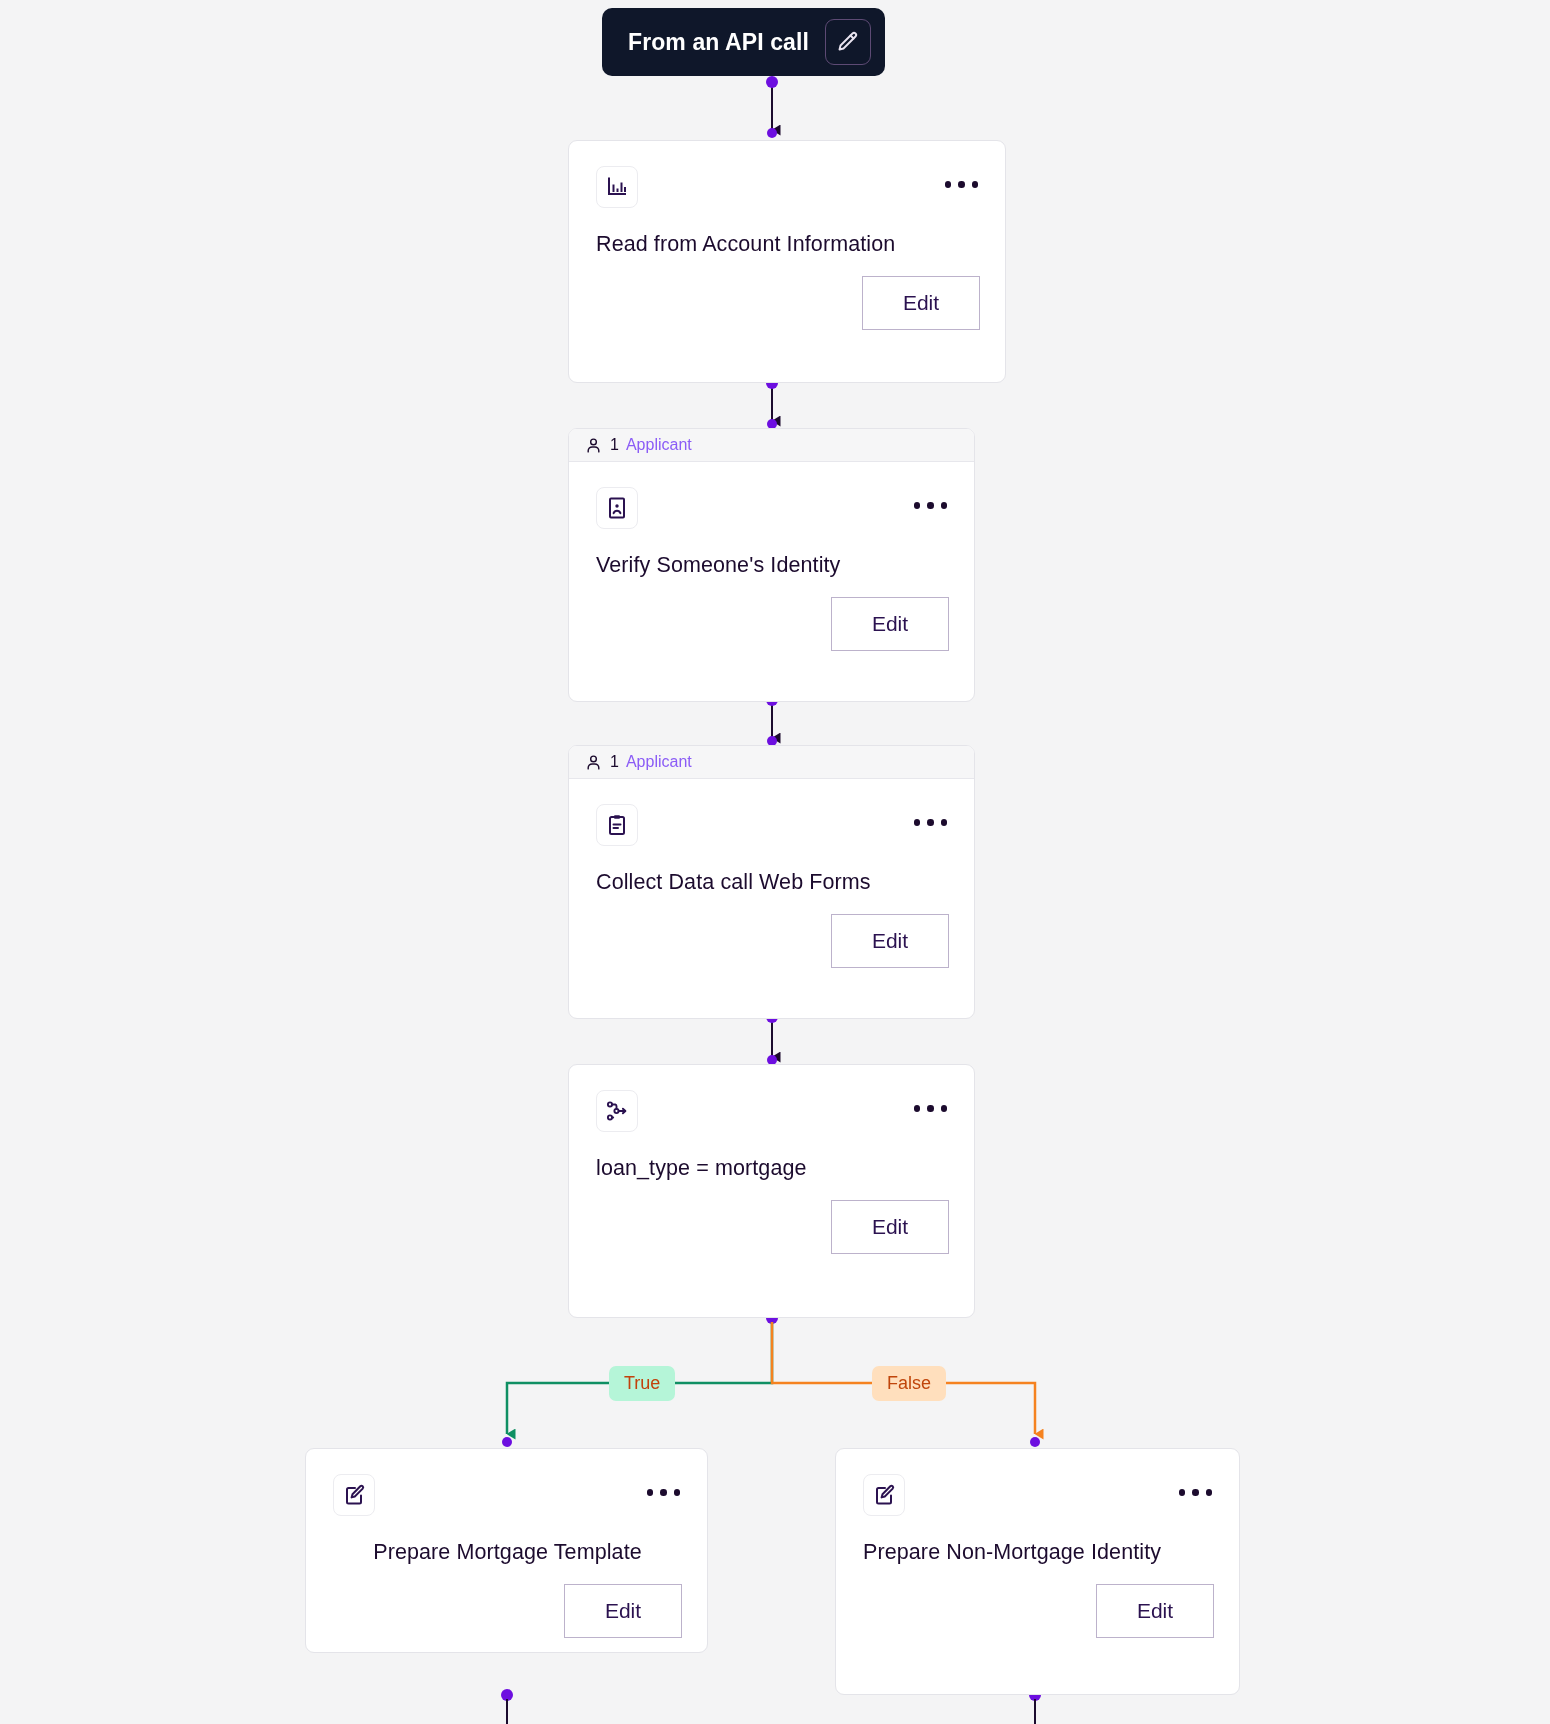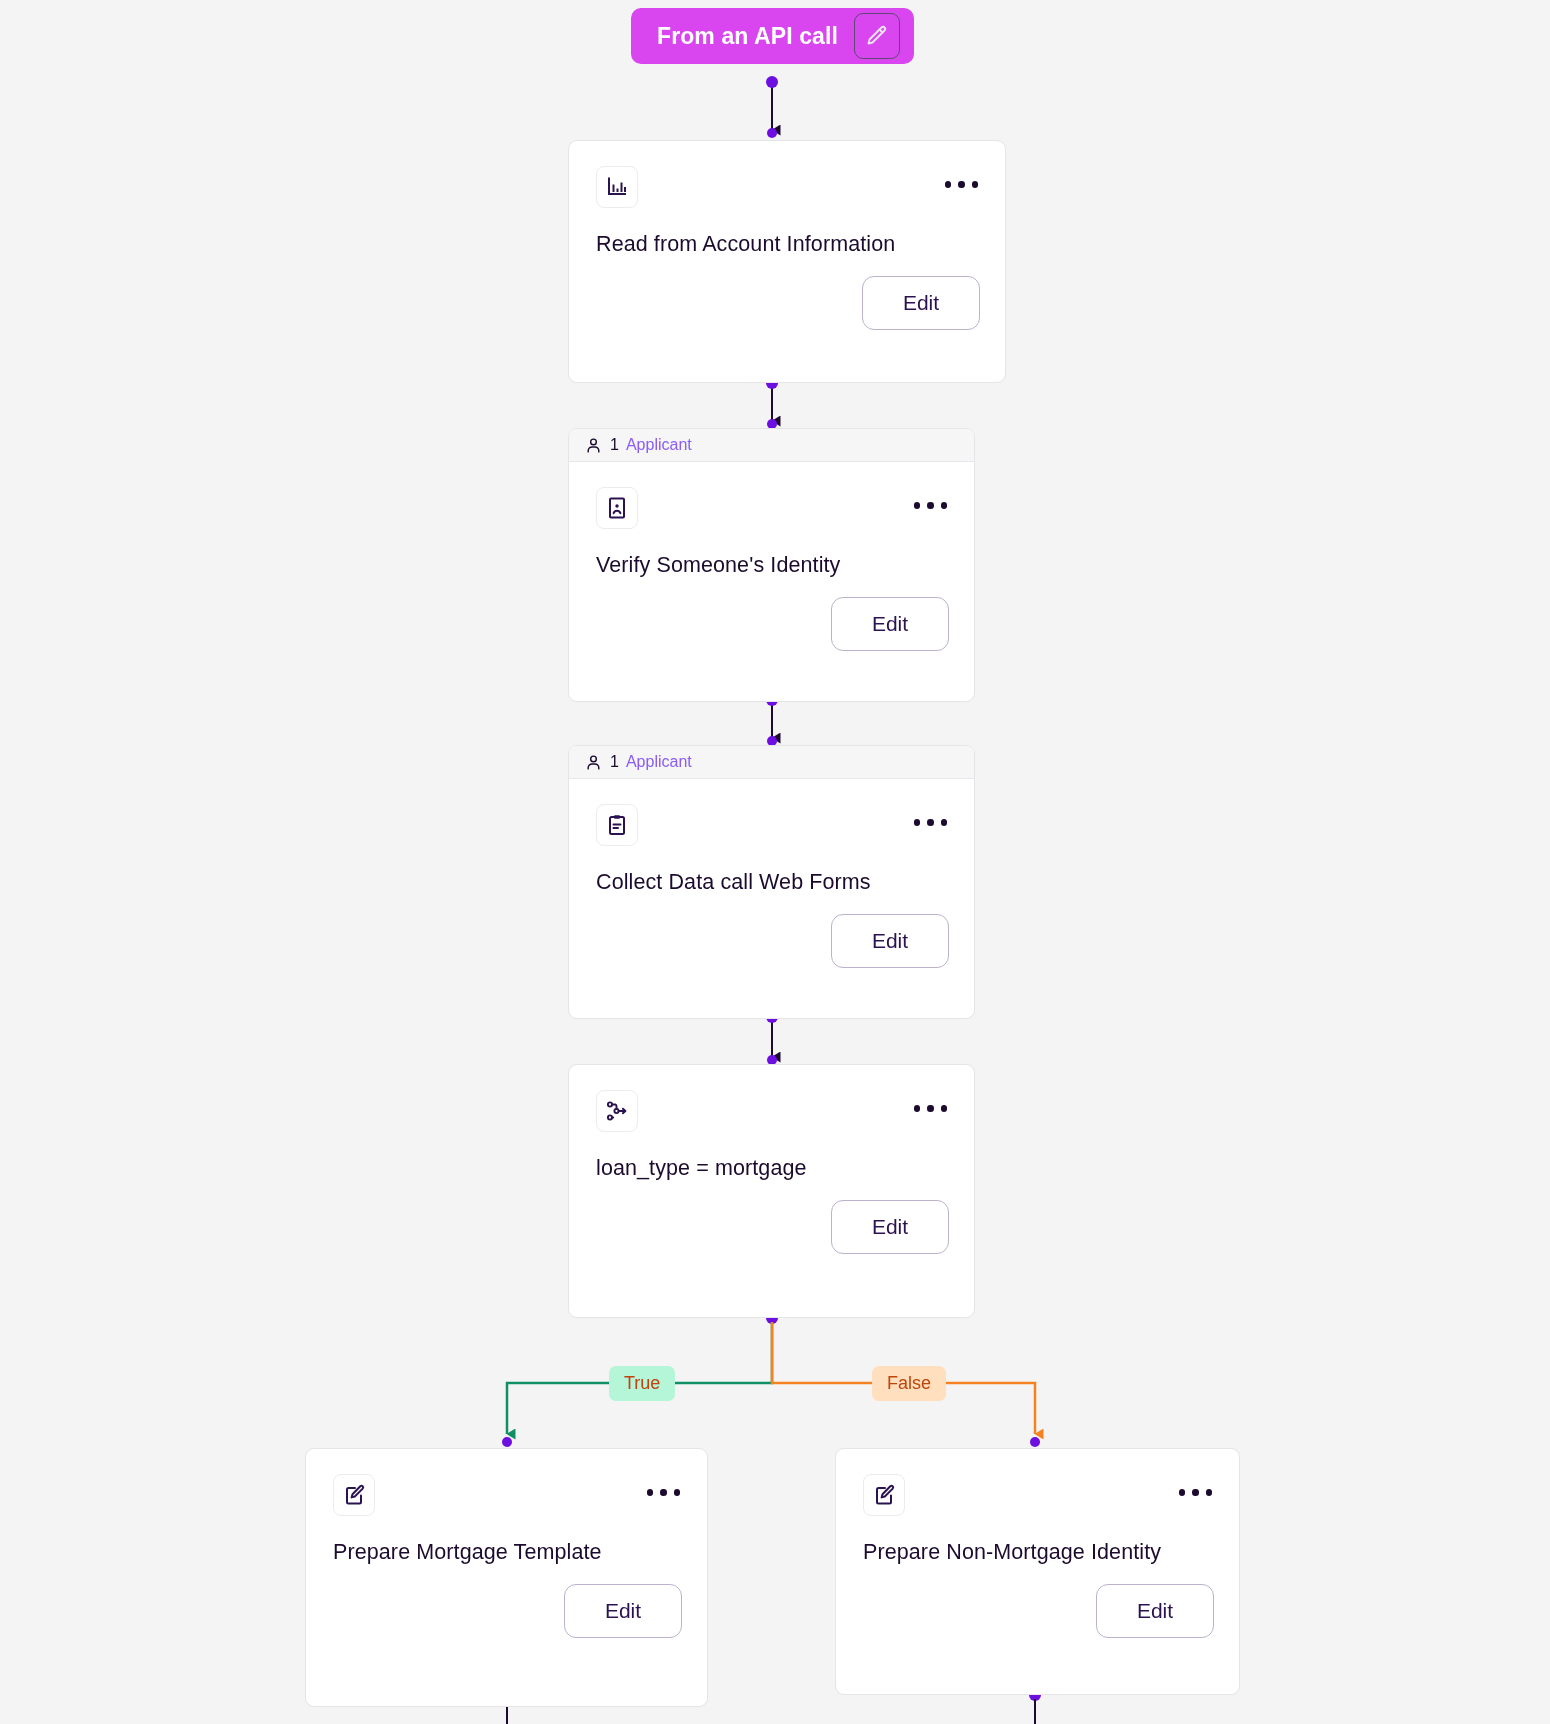--- a/index.html
+++ b/index.html
@@ -18,24 +18,24 @@
 
   
   #canvas {
     position: absolute;
     inset: 0;
   }
 
   
   .trigger {
     position: absolute;
-    left: 631px;
+    left: 602px;
     top: 8px;
-    height: 56px;
-    background: #d946ef;
+    height: 68px;
+    background: #0f172a;
     border-radius: 10px;
     display: flex;
     align-items: center;
     padding: 0 14px 0 26px;
     box-sizing: border-box;
     gap: 16px;
   }
   .trigger-label {
     color: #ffffff;
     font-size: 23px;
@@ -126,21 +126,21 @@
     color: #1c0b2e;
     letter-spacing: .1px;
     white-space: nowrap;
   }
   .edit-btn {
     position: absolute;
     right: 25px;
     width: 118px;
     height: 54px;
     border: 1.5px solid #bcb2cb;
-    border-radius: 12px;
+    border-radius: 0;
     background: #fff;
     display: flex;
     align-items: center;
     justify-content: center;
     box-sizing: border-box;
     font-size: 21px;
     color: #2b1250;
     cursor: pointer;
   }
 
@@ -326,21 +326,21 @@
           </span>
       </div>
       <div class="card-title">loan_type = mortgage</div>
       <div class="edit-btn" style="top:135px;">Edit</div>
     </div>
   </div>
 
   <div class="branch-label branch-true" style="left:609px; top:1366px;">True</div>
   <div class="branch-label branch-false" style="left:872px; top:1366px;">False</div>
 
-  <div class="card" style="left:305px; top:1448px; width:403px; height:259px;">
+  <div class="card" style="left:305px; top:1448px; width:403px; height:205px;text-align:center;">
     <div class="card-body">
       <div class="card-toprow">
         <span class="icon-tile">
           <svg width="24" height="24" viewBox="0 0 24 24" fill="none" stroke="#2b1250" stroke-width="2" stroke-linecap="round" stroke-linejoin="round">
             <path d="M19 12.5V19a1.5 1.5 0 0 1-1.5 1.5h-11A1.5 1.5 0 0 1 5 19V6.5A1.5 1.5 0 0 1 6.5 5H13"></path>
             <path d="M18.3 3.2a1.7 1.7 0 0 1 2.4 2.4L12.8 13.5 9.6 14.4l.9-3.2z"></path>
           </svg>
         </span>
         <span class="kebab">
             <i></i>

